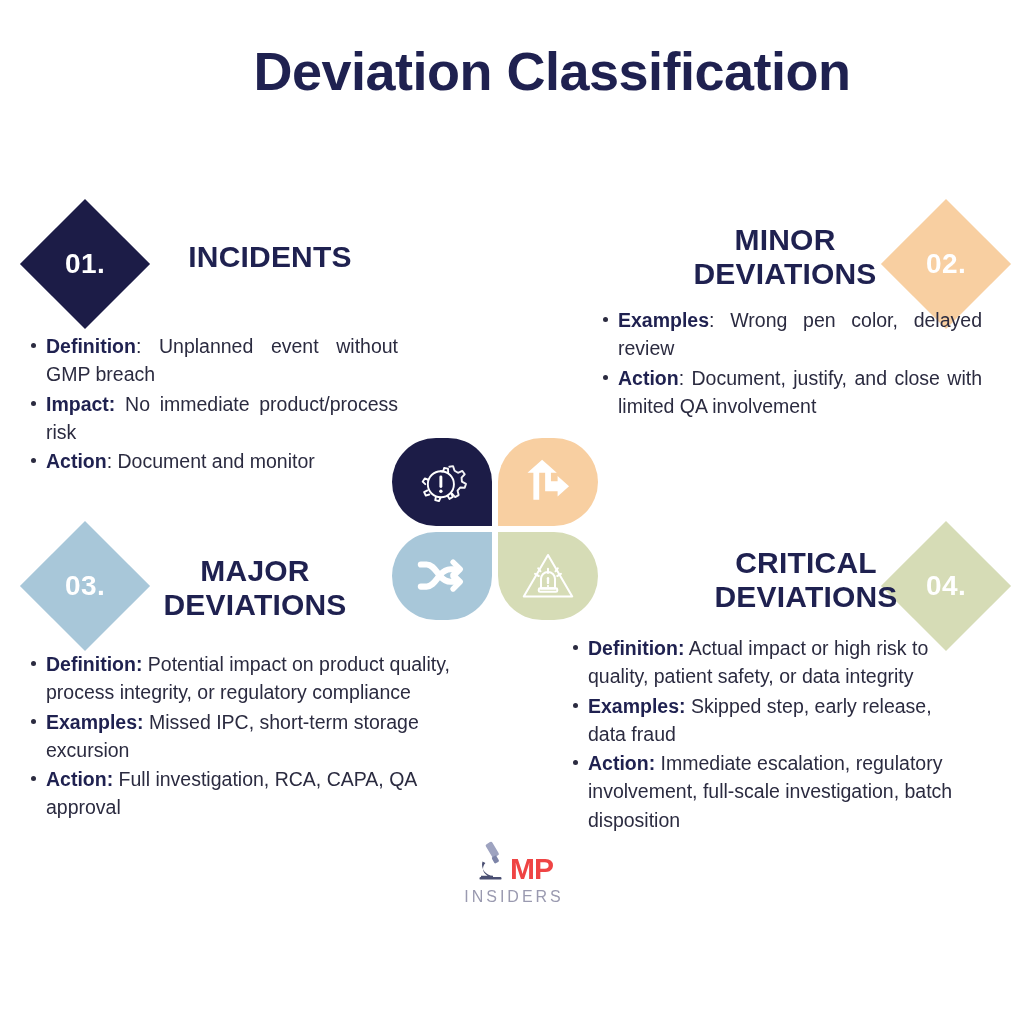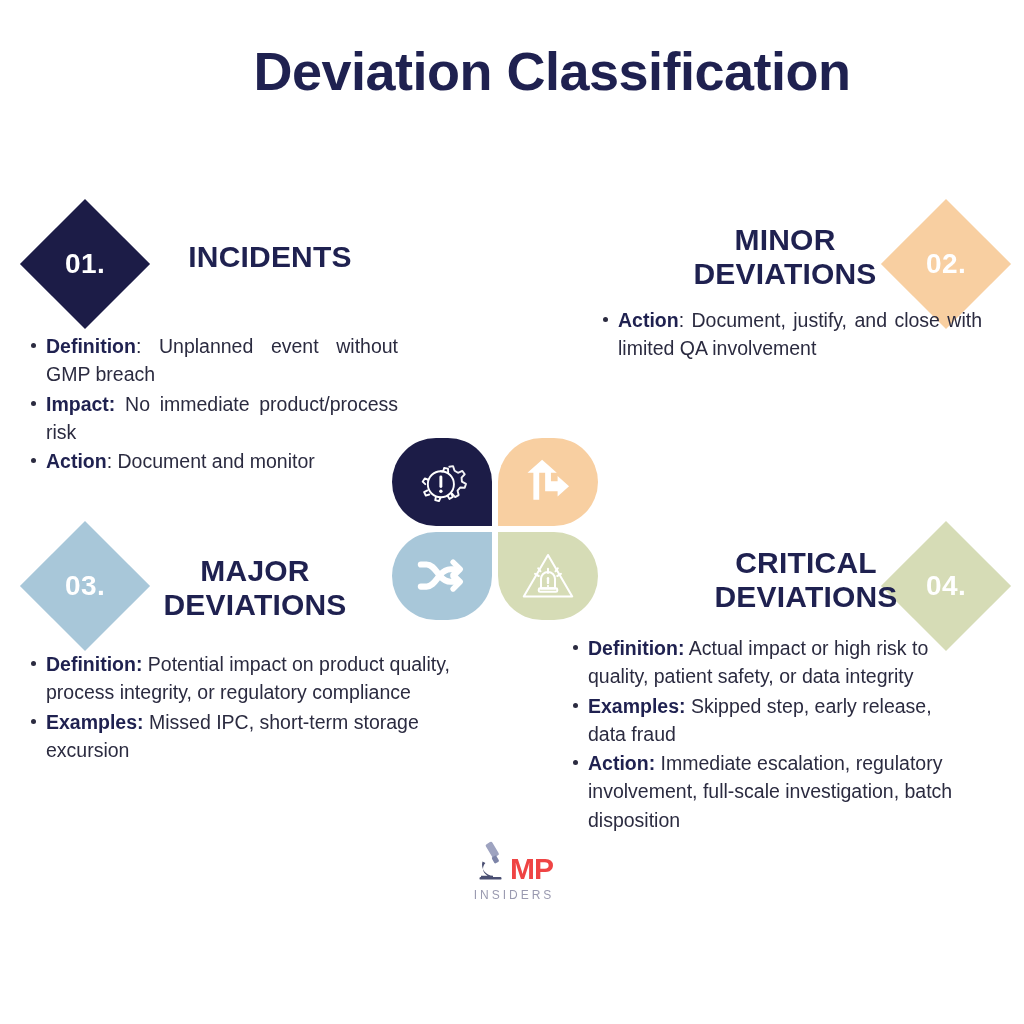--- a/index.html
+++ b/index.html
@@ -128,21 +128,21 @@
   }
   #logo .wordmark {
     font-size: 30px;
     font-weight: bold;
     color: #ef4444;
     letter-spacing: -1px;
     line-height: 1;
   }
   #logo .sub {
     margin-top: 4px;
-    font-size: 12px;
+    font-size: 16px;
     letter-spacing: 3px;
     color: #9a9ab0;
     font-weight: normal;
   }
 </style>
 </head>
 <body>
 
 <div id="page">
 
@@ -162,35 +162,37 @@
 
   <div class="diamond" id="d2">
     <span class="num">02.</span>
   </div>
   <div class="qhead" id="h2">
     <div>MINOR</div>
     <div>DEVIATIONS</div>
   </div>
   <div class="body just" id="b2">
     <ul>
+      <li><b>Examples</b><span>:</span> <span>Wrong pen color, delayed review</span></li>
       <li><b>Action</b><span>:</span> <span>Document, justify, and close with limited QA involvement</span></li>
     </ul>
   </div>
 
   <div class="diamond" id="d3">
     <span class="num">03.</span>
   </div>
   <div class="qhead" id="h3">
     <div>MAJOR</div>
     <div>DEVIATIONS</div>
   </div>
   <div class="body" id="b3">
     <ul>
       <li><b>Definition:</b><span></span> <span>Potential impact on product quality, process integrity, or regulatory compliance</span></li>
       <li><b>Examples:</b><span></span> <span>Missed IPC, short-term storage excursion</span></li>
+      <li><b>Action:</b><span></span> <span>Full investigation, RCA, CAPA, QA approval</span></li>
     </ul>
   </div>
 
   <div class="diamond" id="d4">
     <span class="num">04.</span>
   </div>
   <div class="qhead" id="h4">
     <div>CRITICAL</div>
     <div>DEVIATIONS</div>
   </div>

